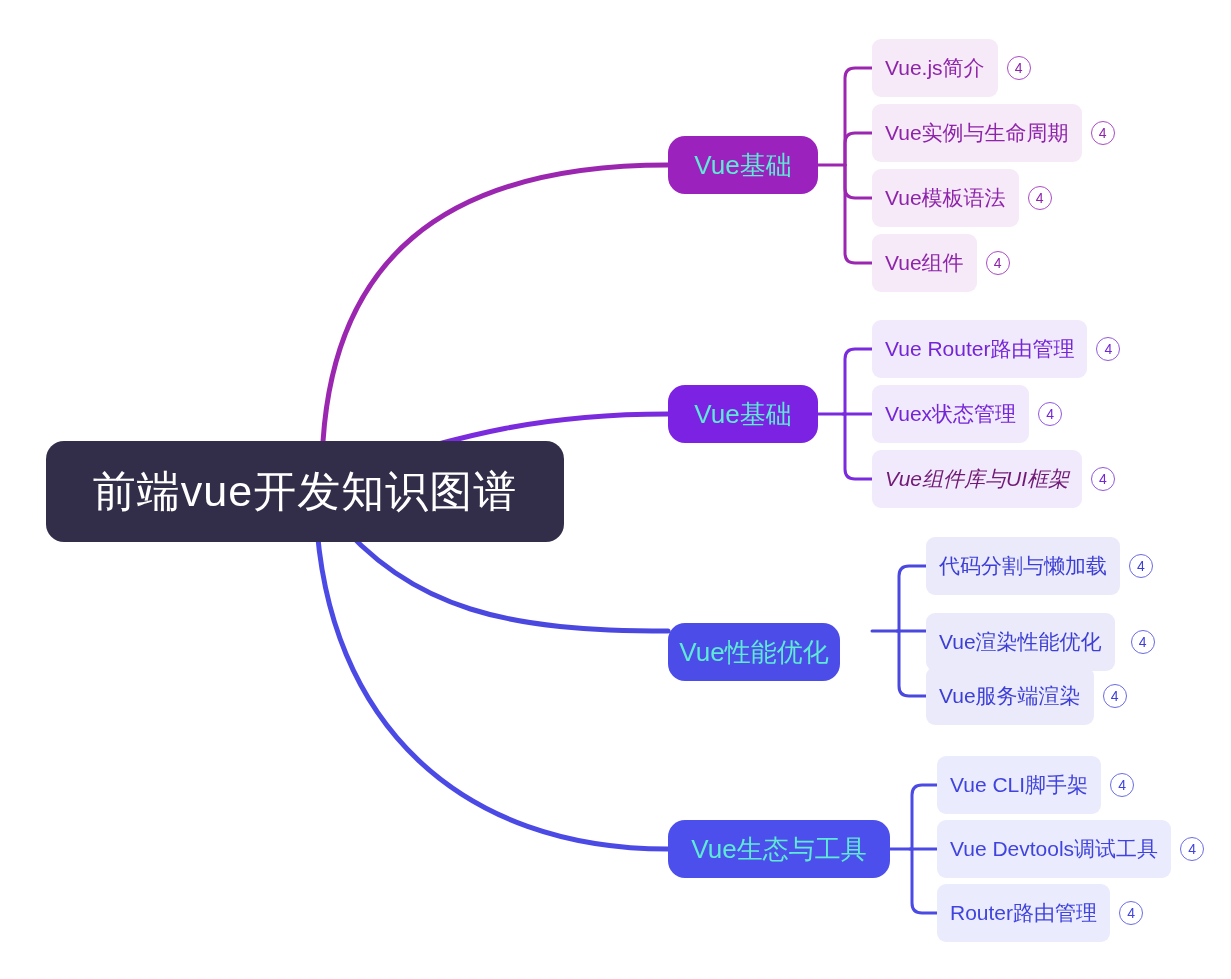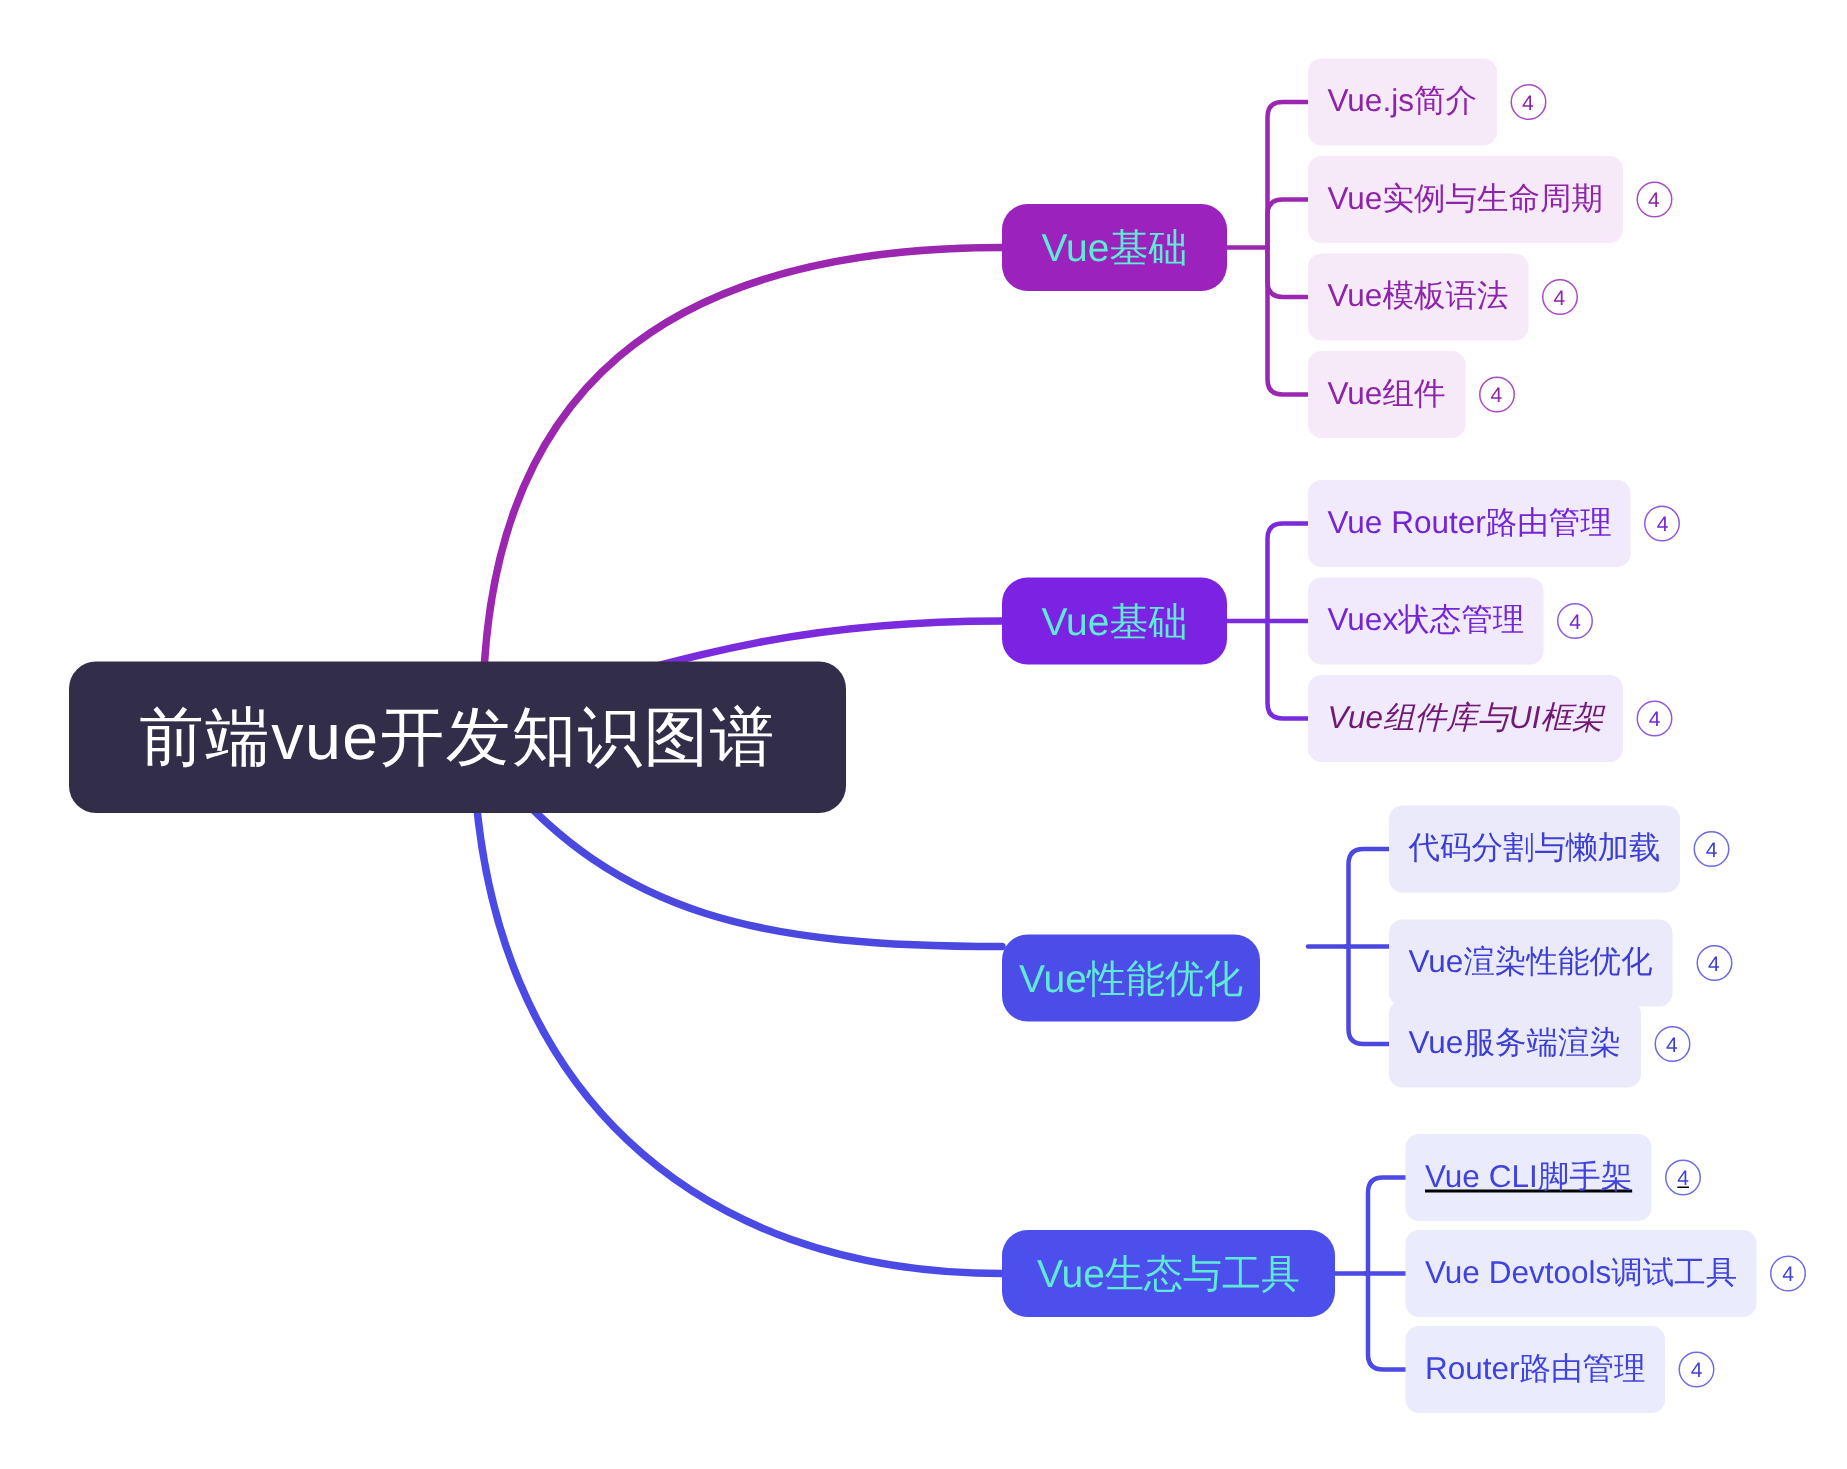--- a/index.html
+++ b/index.html
@@ -164,21 +164,21 @@
         <div class="leaf-box" style="background: rgb(234, 234, 251); color: rgb(61, 63, 212);">Vue渲染性能优化</div>
         <div class="count-badge" style="color: rgb(61, 63, 212); border-color: rgb(108, 106, 228);">4</div>
       </div>
       <div class="leaf-row" style="left: 926px; top: 679px;">
         <div class="leaf-box" style="background: rgb(234, 234, 251); color: rgb(61, 63, 212);">Vue服务端渲染</div>
         <div class="count-badge" style="color: rgb(61, 63, 212); border-color: rgb(108, 106, 228);">4</div>
       </div>
       <div class="branch-node" style="left: 668px; top: 820px; width: 222px; background: rgb(76, 79, 235);">
         <span>Vue生态与工具</span>
       </div>
-      <div class="leaf-row" style="left: 937px; top: 768px; text-decoration: underline;">
+      <div class="leaf-row" style="left: 937px; top: 768px;">
         <div class="leaf-box" style="background: rgb(234, 235, 252); color: rgb(64, 67, 221);">Vue CLI脚手架</div>
         <div class="count-badge" style="color: rgb(64, 67, 221); border-color: rgb(108, 109, 231);">4</div>
       </div>
       <div class="leaf-row" style="left: 937px; top: 832px;">
         <div class="leaf-box" style="background: rgb(234, 235, 252); color: rgb(64, 67, 221);">Vue Devtools调试工具</div>
         <div class="count-badge" style="color: rgb(64, 67, 221); border-color: rgb(108, 109, 231);">4</div>
       </div>
       <div class="leaf-row" style="left: 937px; top: 896px;">
         <div class="leaf-box" style="background: rgb(234, 235, 252); color: rgb(64, 67, 221);">Router路由管理</div>
         <div class="count-badge" style="color: rgb(64, 67, 221); border-color: rgb(108, 109, 231);">4</div>

